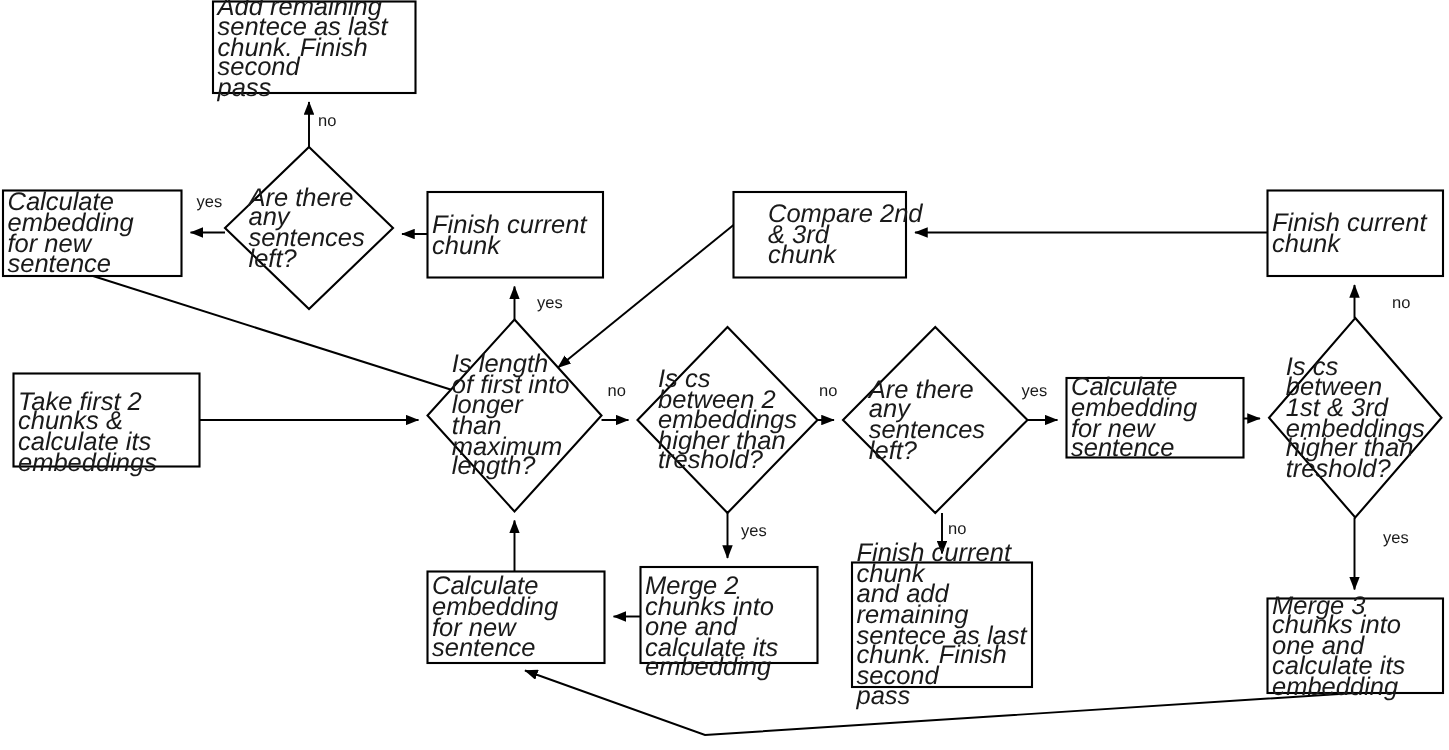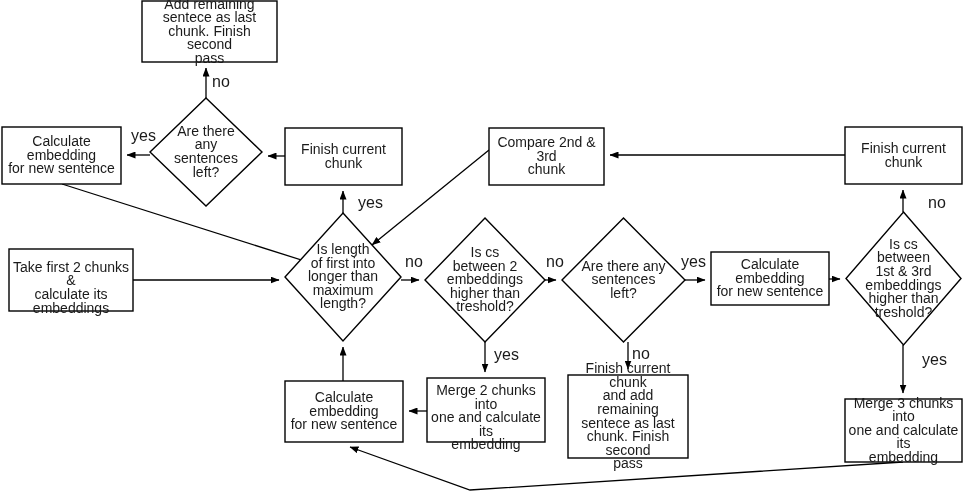--- a/index.html
+++ b/index.html
@@ -35,32 +35,33 @@
   .edge {
     fill: none;
     stroke: #000000;
     stroke-width: 1.3;
   }
   .node-label {
     position: absolute;
     display: flex;
     align-items: center;
     justify-content: center;
-    text-align: center;
+    text-align: left;
     color: #1a1a1a;
-    font-size: 14px;
+    font-size: 17px;
     line-height: 13.6px;
     font-family: "Liberation Sans", sans-serif;
     pointer-events: none;
     white-space: pre-line;
+    font-style: italic;
   }
   .edge-label {
     position: absolute;
     color: #1a1a1a;
-    font-size: 16px;
+    font-size: 11px;
     line-height: 13px;
     font-family: "Liberation Sans", sans-serif;
     white-space: nowrap;
   }
 </style>
 </head>
 <body>
 
 <div id="canvas">
 
@@ -114,21 +115,21 @@
   <div id="labels-layer">
       <div class="node-label" style="left: 145px; top: 1px; width: 129px; height: 61px;">Add remaining
 sentece as last
 chunk. Finish second
 pass</div>
       <div class="node-label" style="left: 5px; top: 127px; width: 113px; height: 57px;">Calculate embedding
 for new sentence</div>
       <div class="node-label" style="left: 165.68px; top: 98px; width: 80.64px; height: 108px;">Are there any
 sentences left?</div>
       <div class="node-label" style="left: 288px; top: 128px; width: 111px; height: 57px;">Finish current chunk</div>
-      <div class="node-label" style="left: 492px; top: 128px; width: 109px; height: 57px;">Compare 2nd &amp; 3rd
+      <div class="node-label" style="left: 512px; top: 128px; width: 109px; height: 57px;">Compare 2nd &amp; 3rd
 chunk</div>
       <div class="node-label" style="left: 848px; top: 127px; width: 111px; height: 57px;">Finish current chunk</div>
       <div class="node-label" style="left: 12px; top: 249px; width: 118px; height: 78px;">Take first 2 chunks &amp;
 calculate its
 embeddings</div>
       <div class="node-label" style="left: 301.24px; top: 213px; width: 83.52px; height: 128px;">Is length
 of first into
 longer than
 maximum
 length?</div>

